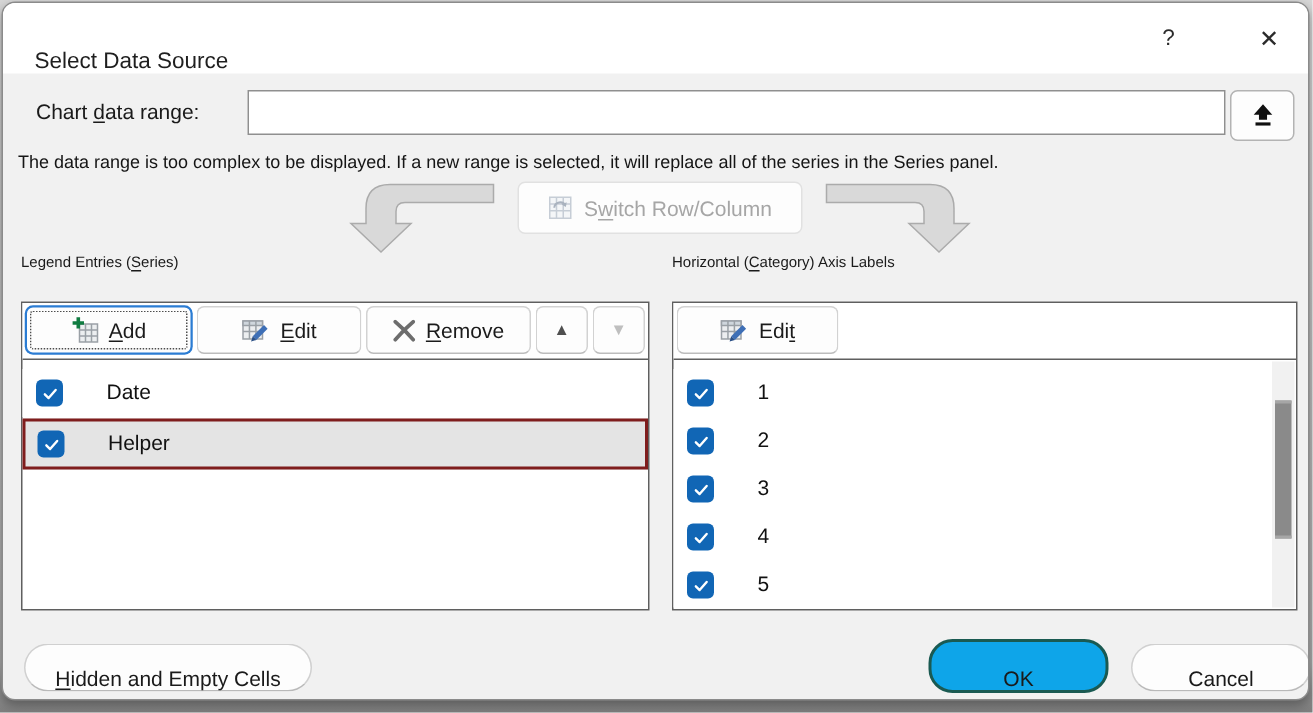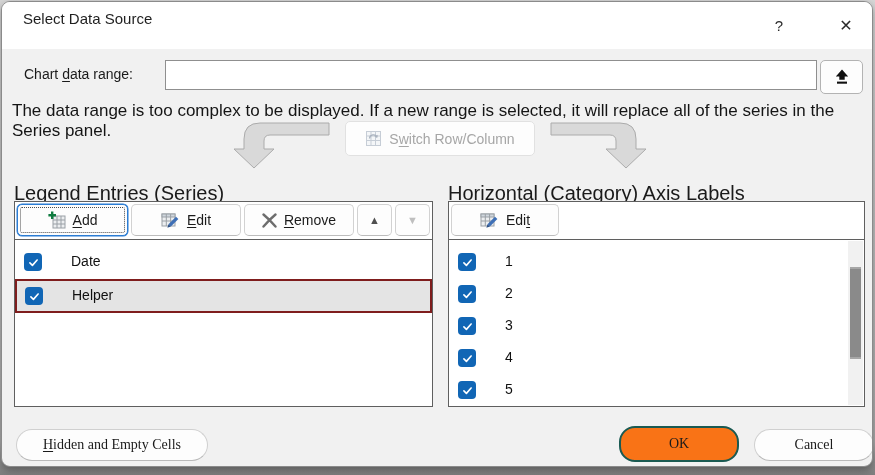--- a/index.html
+++ b/index.html
@@ -10,55 +10,55 @@
     position: relative;
     overflow: hidden;
     color:#1a1a1a;
   }
   .dialog {
     position:absolute; left:1px; top:1px; width:872px; height:466px;
     background:#f1f1f1; border:1px solid #8b8b8b; border-radius:9px;
     box-shadow:0 3px 8px rgba(0,0,0,.35); overflow:hidden;
   }
   .titlebar { position:absolute; left:0; top:0; right:0; height:47px; background:#ffffff; }
-  .title { position:absolute; left:21px; top:8px; font-size:15px; color:#1f1f1f; }
+  .title { position:absolute; left:21px; top:30px; font-size:15px; color:#1f1f1f; }
   .cap-btn {
     position:absolute; top:9px; width:34px; height:29px;
     display:flex; align-items:center; justify-content:center;
     font-size:16px; color:#2b2b2b; cursor:default; border-radius:4px; background:transparent; border:none;
   }
   .help-btn { left:760px; font-size:15px; }
   .close-btn { left:827px; font-weight:400; }
 
   .range-label { position:absolute; left:22px; top:64px; font-size:14px; }
   .range-input {
     position:absolute; left:163px; top:58px; width:652px; height:30px;
     border:1px solid #8f8f8f; background:#ffffff; font-size:13px; padding:0 6px;
     font-family:"Liberation Sans", sans-serif;
   }
   .collapse-btn {
     position:absolute; left:818px; top:58px; width:43px; height:34px;
     border:1px solid #b3b3b3; border-radius:5px; background:#fdfdfd;
     display:flex; align-items:center; justify-content:center;
   }
-  .warning { position:absolute; left:10px; top:99px; width:860px; font-size:17px; color:#151515; }
+  .warning { position:absolute; left:10px; top:99px; width:860px; font-size:12px; color:#151515; }
 
   .curve-arrow { position:absolute; top:117px; }
   .curve-arrow.left { left:222px; }
   .curve-arrow.right { left:548px; }
 
   .switch-btn {
     position:absolute; left:343px; top:119px; width:190px; height:35px;
     border:1px solid #e1e1e1; border-radius:5px; background:#fdfdfd;
     color:#a6a6a6; font-size:14px;
     display:flex; align-items:center; justify-content:center; gap:7px;
     font-family:Liberation Sans, sans-serif;
   }
 
-  .section-label { position:absolute; top:180px; font-size:20px;text-align:right; }
+  .section-label { position:absolute; top:168px; font-size:10px;text-align:right; }
   .section-label.l { left:12px; }
   .section-label.r { left:446px; }
 
   .panel {
     position:absolute; top:199px; height:206px; background:#ffffff;
     border:1px solid #5f5f5f;
   }
   .panel.l { left:12px; width:419px; }
   .panel.r { left:446px; width:417px; }
   .toolbar { position:absolute; left:0; right:0; top:0; height:38px; border-bottom:1px solid #5f5f5f; background:#fff; }
@@ -85,25 +85,25 @@
   .row.selected { height:34px; background:#e4e4e4; border:2px solid #7f1d1d; }
   .row.selected .cb { top:6px; left:8px; }
   .row.selected .row-label { top:6px; left:55px; }
 
   .scrollbar { position:absolute; right:1px; top:39px; bottom:1px; width:15px; background:#f1f1f1; }
   .scroll-thumb { position:absolute; left:2px; top:26px; width:11px; height:92px; background:#8a8a8a; border-top:2px solid #a6a6a6; border-bottom:2px solid #a6a6a6; }
 
   .btn {
     position:absolute; border:1px solid #d0d0d0; border-bottom-color:#b9b9b9;
     border-radius:16px; background:#fdfdfd; font-size:14px; color:#1a1a1a;
-    display:flex; align-items:center; justify-content:center;
-    font-family:Liberation Serif, serif;
+    display:flex; align-items:flex-end; justify-content:center;
+    font-family:Liberation Sans, sans-serif;
   }
   .hidden-btn { left:14px; top:427px; width:192px; height:32px; }
-  .ok-btn { left:617px; top:424px; width:120px; height:36px; border:2px solid #1a5a52; background:#f97316; }
+  .ok-btn { left:617px; top:424px; width:120px; height:36px; border:2px solid #1a5a52; background:#0ea5e9; }
   .cancel-btn { left:752px; top:427px; width:120px; height:32px; }
 
   .accel { text-decoration: underline; text-underline-offset: 2px; }
   svg { display:block; }
 </style>
 </head>
 <body>
 
 <div class="dialog">
 

